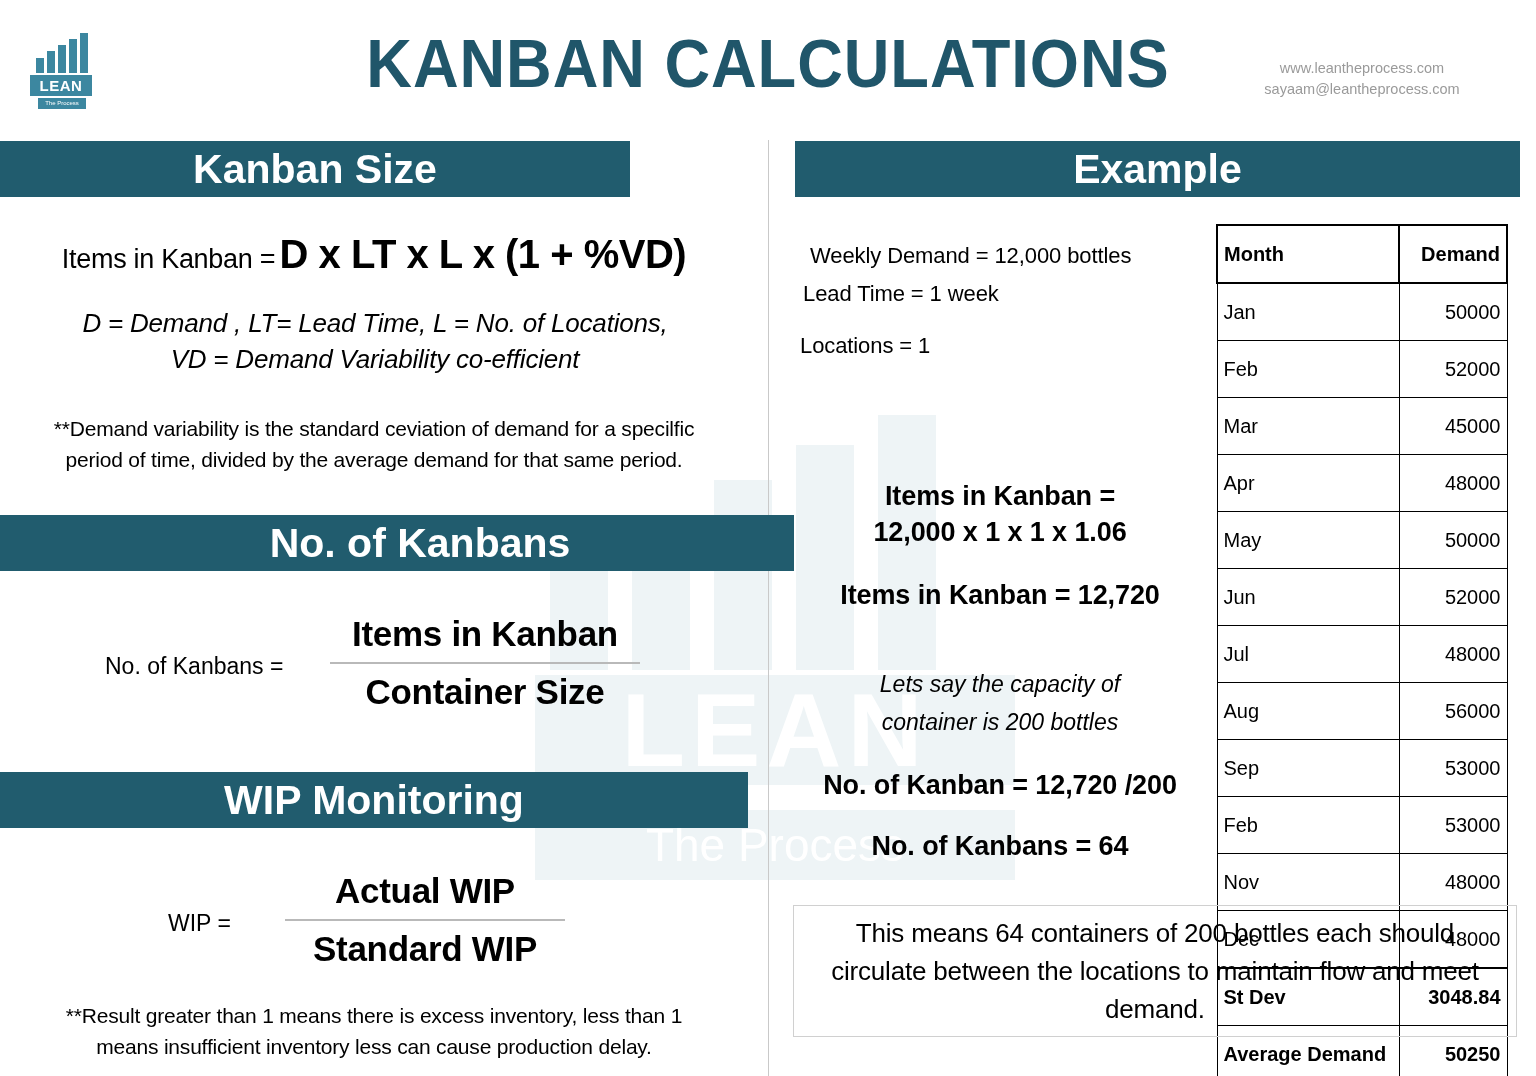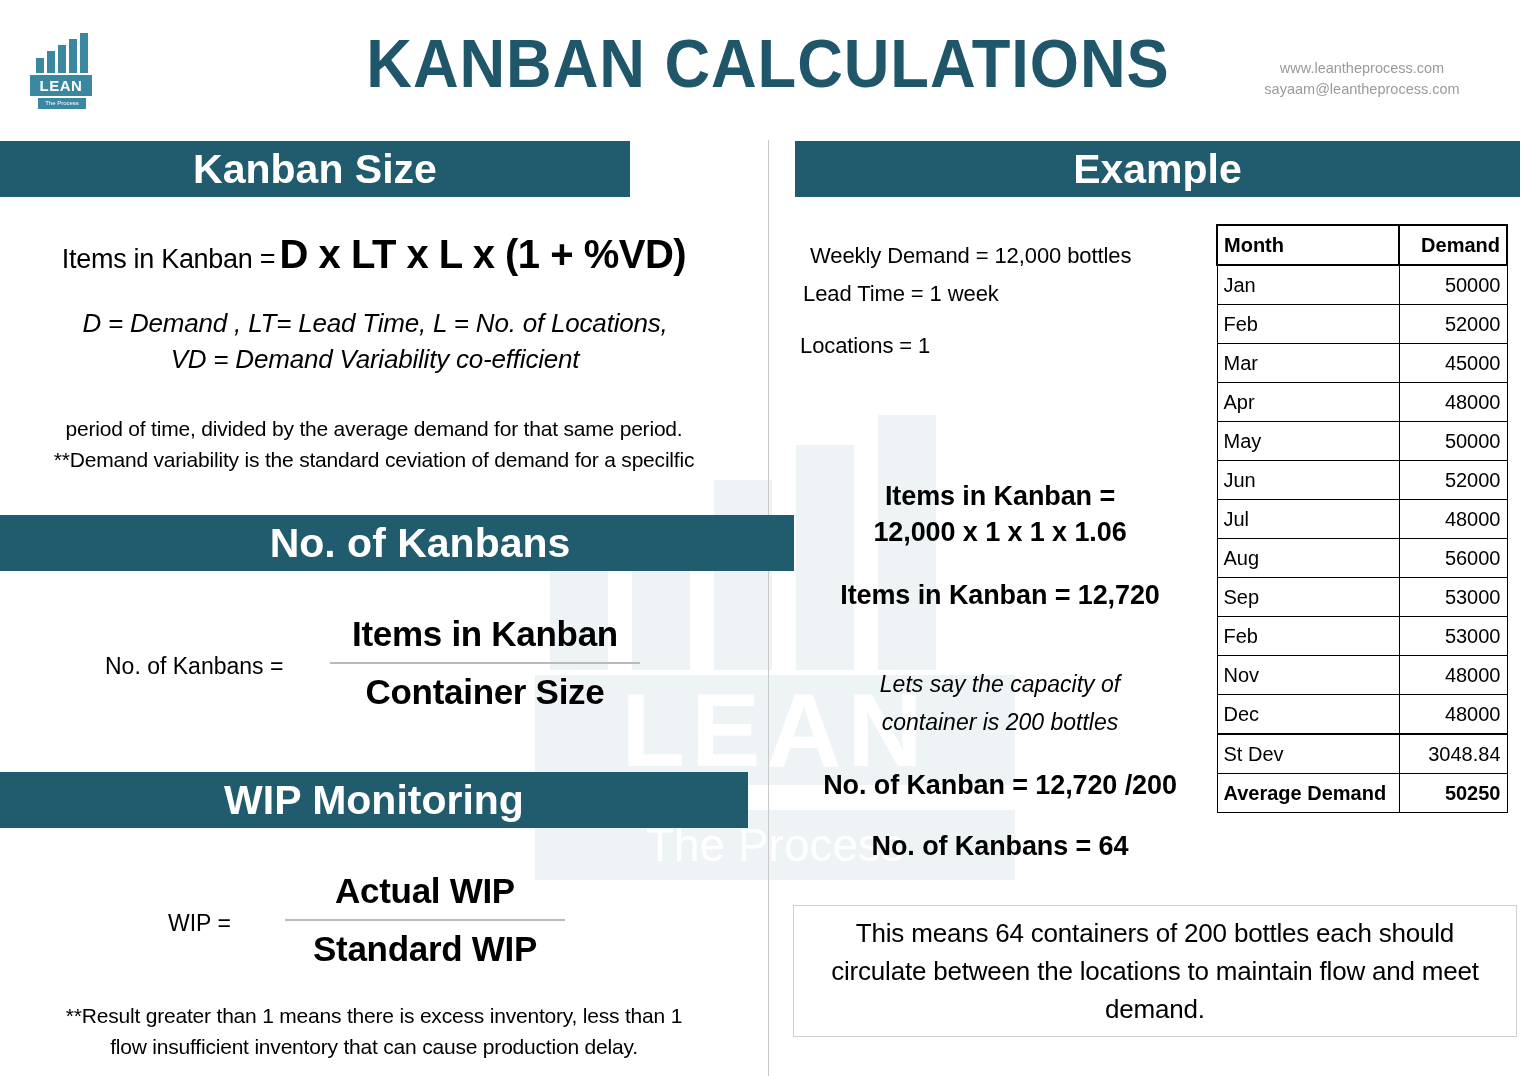--- a/index.html
+++ b/index.html
@@ -295,34 +295,34 @@
     left: 1216px;
     top: 224px;
     width: 292px;
     border-collapse: collapse;
     z-index: 2;
     background: #ffffff;
   }
   .demand-table td, .demand-table th {
     border: 1.5px solid #000;
     font-size: 20px;
-    padding: 7px 6px;
+    padding: 16px 6px;
     height: 24px;
     font-family: "Liberation Sans", sans-serif;
   }
   .demand-table th {
     font-weight: bold;
     border-width: 2px;
   }
   .th-month { text-align: left; }
   .th-demand { text-align: right; width: 94px; border-radius: 11px; }
   .td-month { text-align: left; }
   .td-demand { text-align: right; }
   .row-summary td {
-    font-weight: normal;
+    font-weight: bold;
     border-top-width: 2.5px;
   }
   .row-summary2 td { font-weight: bold; }
 
   
   .conclusion {
     position: absolute;
     left: 793px;
     top: 905px;
     width: 724px;
@@ -387,22 +387,22 @@
     <span class="lhs">Items in Kanban =</span>
     <span class="rhs">D x LT x L x (1 + %VD)</span>
   </div>
 
   <div class="lcol legend">
     <div>D = Demand , LT= Lead Time, L = No. of Locations,</div>
     <div>VD = Demand Variability co-efficient</div>
   </div>
 
   <div class="lcol note-vd">
+    <div>**Demand variability is the standard ceviation of demand for a specilfic</div>
     <div>period of time, divided by the average demand for that same period.</div>
-    <div>**Demand variability is the standard ceviation of demand for a specilfic</div>
   </div>
 
   <div class="sec-bar bar-no-kanbans">No. of Kanbans</div>
 
   <div class="frac-label nk-label">No. of Kanbans =</div>
   <div class="frac-stack nk-stack">
     <div class="frac-num">Items in Kanban</div>
     <div class="frac-line"></div>
     <div class="frac-den">Container Size</div>
   </div>
@@ -411,21 +411,21 @@
 
   <div class="frac-label wip-label">WIP =</div>
   <div class="frac-stack wip-stack">
     <div class="frac-num">Actual WIP</div>
     <div class="frac-line"></div>
     <div class="frac-den">Standard WIP</div>
   </div>
 
   <div class="lcol note-wip">
     <div>**Result greater than 1 means there is excess inventory, less than 1</div>
-    <div>flow insufficient inventory that can cause production delay.</div>
+    <div>means insufficient inventory less can cause production delay.</div>
   </div>
 
   <div class="sec-bar bar-example">Example</div>
 
   <div class="rcol given g1">Weekly Demand = 12,000 bottles</div>
   <div class="rcol given g2">Lead Time = 1 week</div>
   <div class="rcol given g3">Locations = 1</div>
 
 
   <div class="rcol calc-bold c1">

